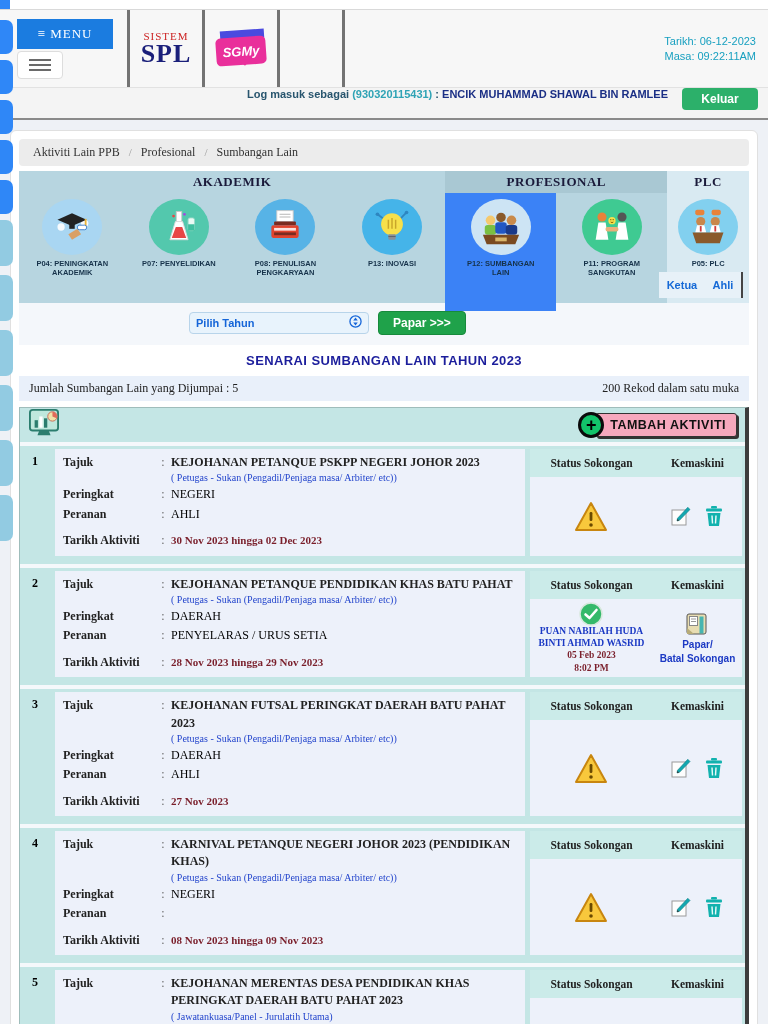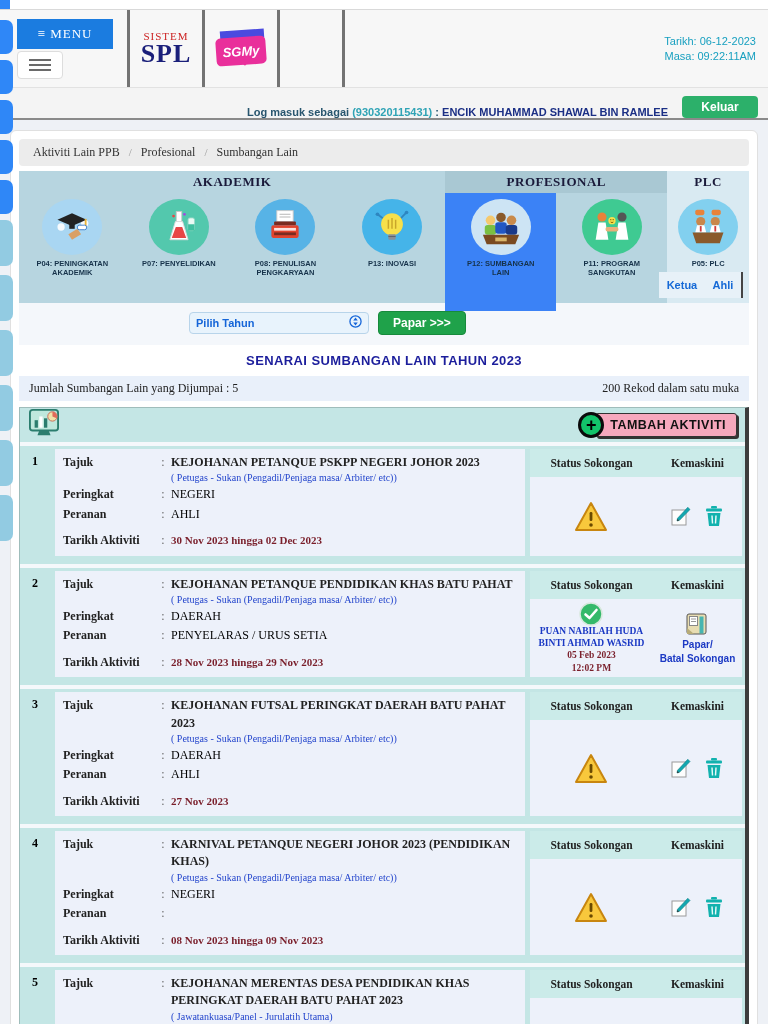--- a/index.html
+++ b/index.html
@@ -37,21 +37,21 @@
     border-radius:5px; transform:rotate(-4deg); display:flex; align-items:center; justify-content:center;
     color:#fff; font-weight:bold; font-style:italic; font-size:13px; }
   .sgmy-bubble:after { content:""; position:absolute; bottom:-7px; left:22px; border:6px solid transparent;
     border-top-color:#e92f9b; }
   .hcell.gap-cell { width:65px; }
   .hcell.wide-cell { flex:1; border-right:none; align-items:flex-end; padding-right:12px; }
   .datetime { text-align:right; color:#18a0c0; font-size:11px; line-height:1.35; }
 
   
   .login-bar { height:32px; background:#f4f4f4; border-bottom:2px solid #8a8a8a;
-    display:flex; align-items:flex-end; justify-content:flex-end; gap:14px; padding-right:10px;
+    display:flex; align-items:flex-start; justify-content:flex-end; gap:14px; padding-right:10px;
     font-size:11px; }
   .login-prefix { color:#28556e; font-weight:bold; }
   .login-id { color:#2fa3b5; font-weight:bold; }
   .login-sep { color:#28556e; font-weight:bold; }
   .login-name { color:#1b2f85; font-weight:bold; }
   .logout-btn { width:76px; height:22px; background:#2cb06a; border:none; border-radius:4px;
     color:#fff; font-weight:bold; font-size:12px; cursor:pointer; }
 
   
   .content-area { background:#eef1f6; padding:10px 10px 0 10px; }
@@ -482,21 +482,21 @@
       <div class="rec-right-body">
         <div class="status-cell">
                   <span class="icon-btn">
                     <svg width="24" height="24" viewBox="0 0 24 24">
     <circle cx="12" cy="12" r="11" fill="#35b96a" stroke="#d8e8dd" stroke-width="1.5"></circle>
     <polyline points="6.5,12.5 10.5,16 17.5,8" fill="none" stroke="#fff" stroke-width="2.6" stroke-linecap="round" stroke-linejoin="round"></polyline>
   </svg>
                   </span>
                   <div class="approver-name">PUAN NABILAH HUDA BINTI AHMAD WASRID</div>
                   <div class="approver-date">05 Feb 2023</div>
-                  <div class="approver-time">12:02 PM</div>
+                  <div class="approver-time">8:02 PM</div>
                 </div>
         <div class="kemas-cell">
                   <span class="icon-btn">
                     <svg width="26" height="26" viewBox="0 0 26 26">
     <rect x="3" y="3" width="19" height="20" rx="2" fill="#e8ddb2" stroke="#555"></rect>
     <rect x="5.5" y="5.5" width="8" height="9" fill="#fff" stroke="#888"></rect>
     <line x1="7" y1="8" x2="12" y2="8" stroke="#999"></line>
                       <line x1="7" y1="10.5" x2="12" y2="10.5" stroke="#999"></line>
     <rect x="15.5" y="5.5" width="4" height="17" fill="#12a7b0" opacity="0.75"></rect>
     <polygon points="3,23 10,23 3,17" fill="#b8ac78"></polygon>

